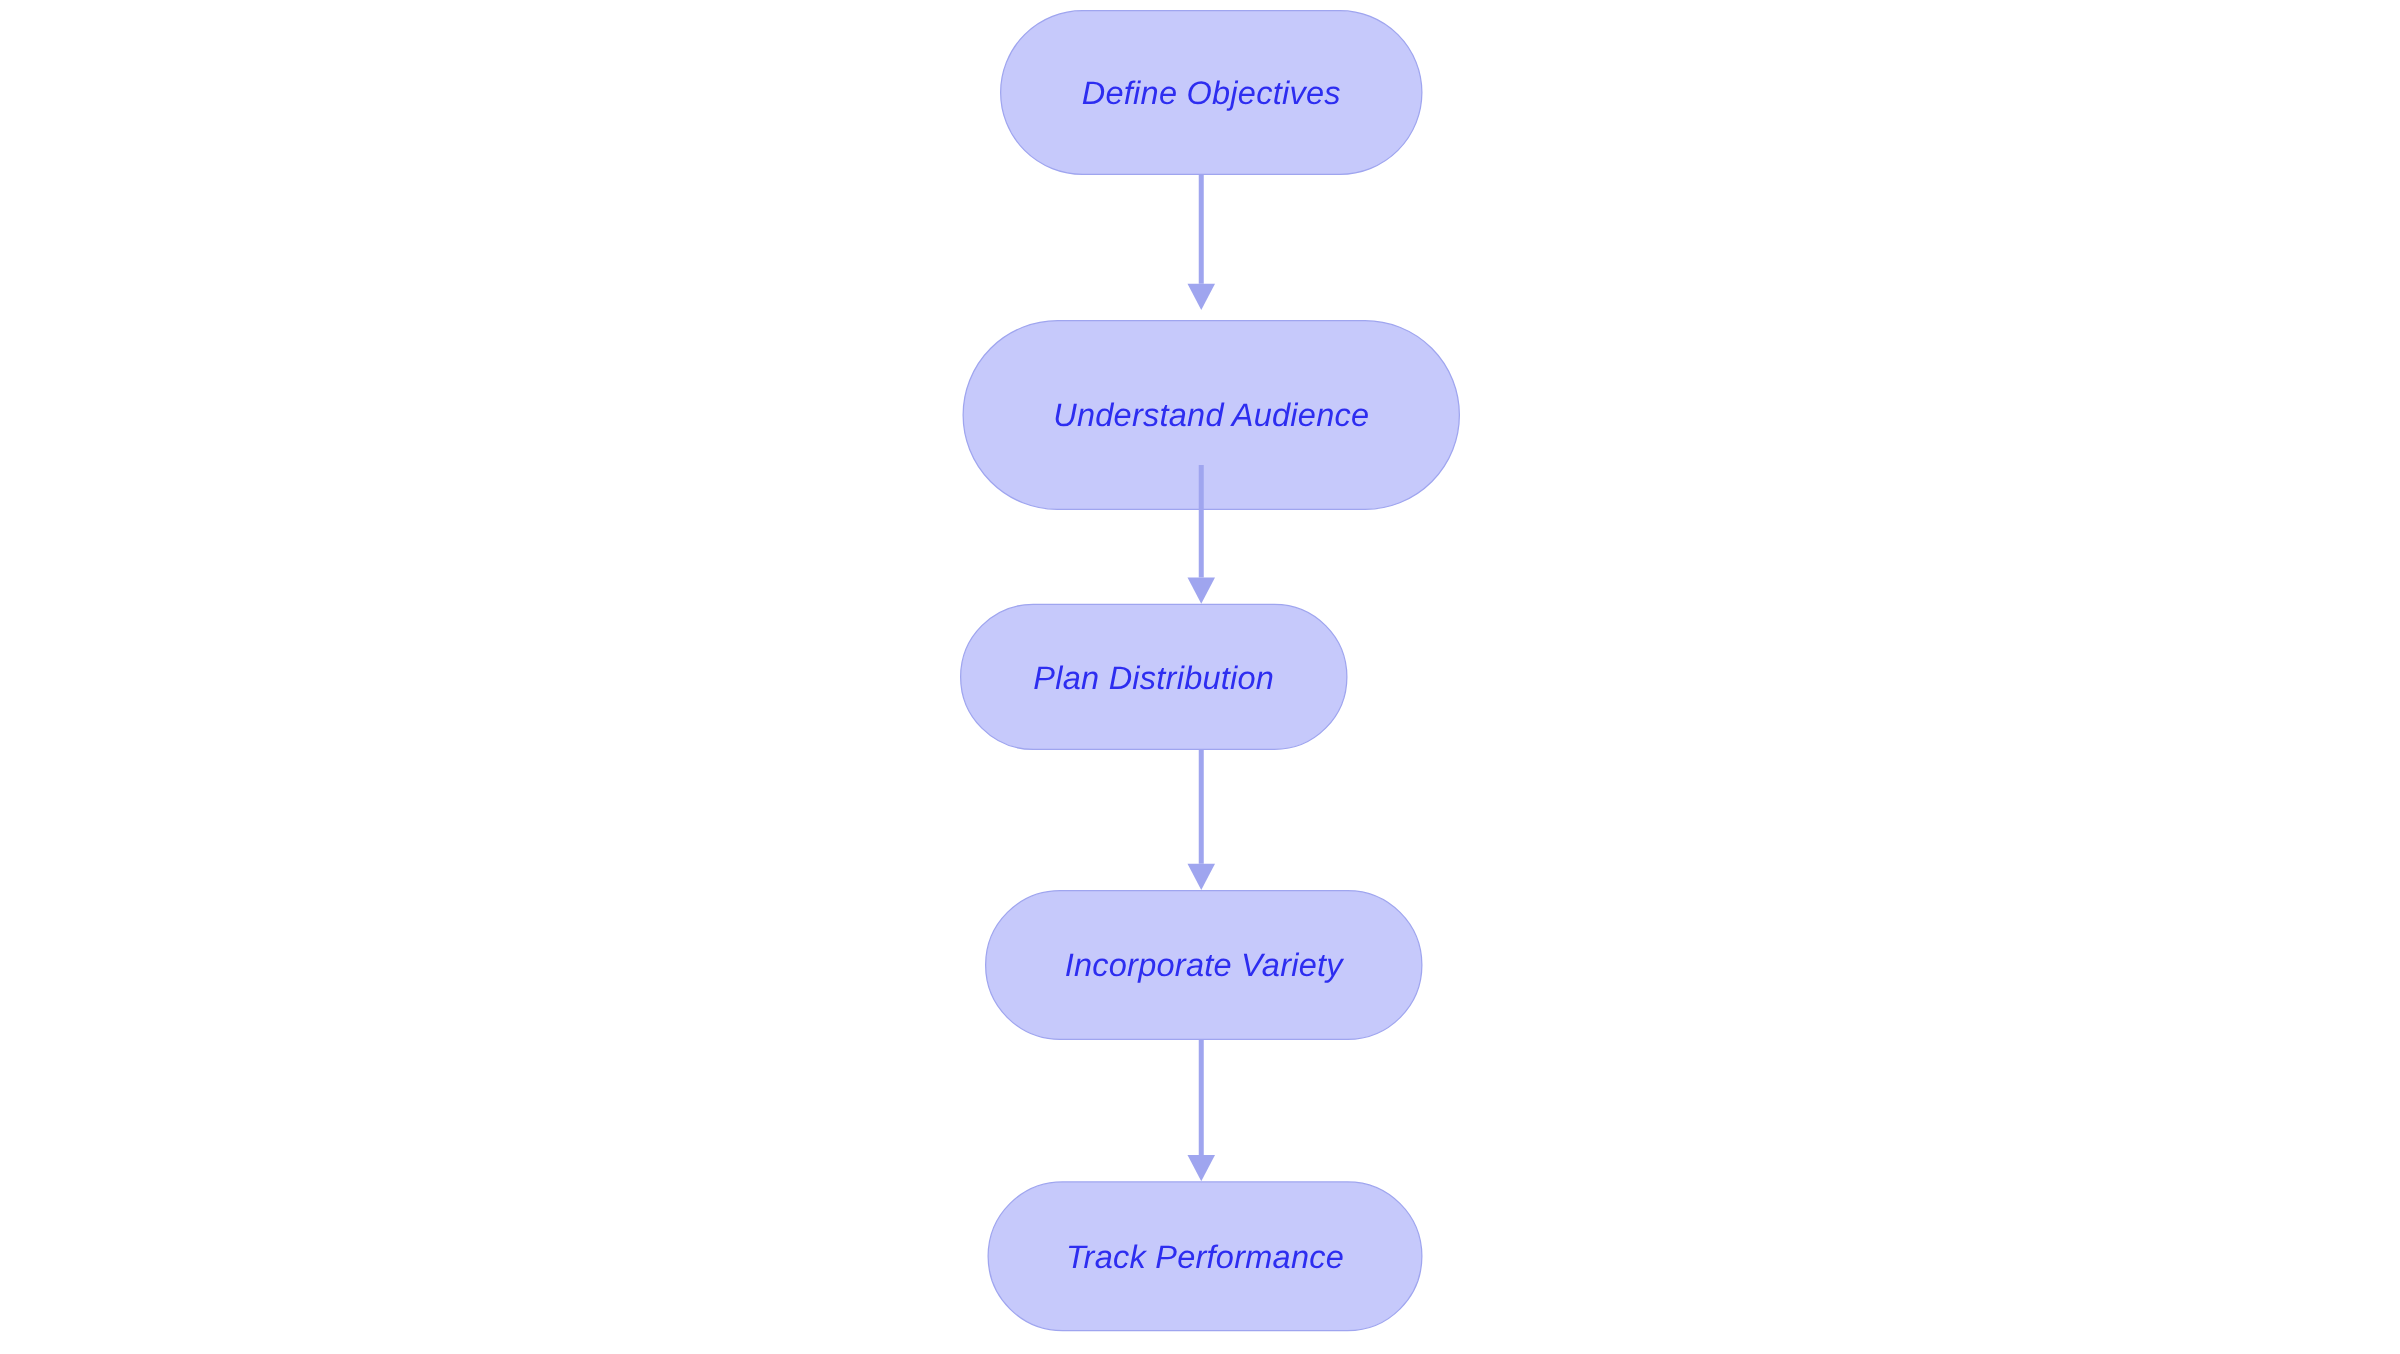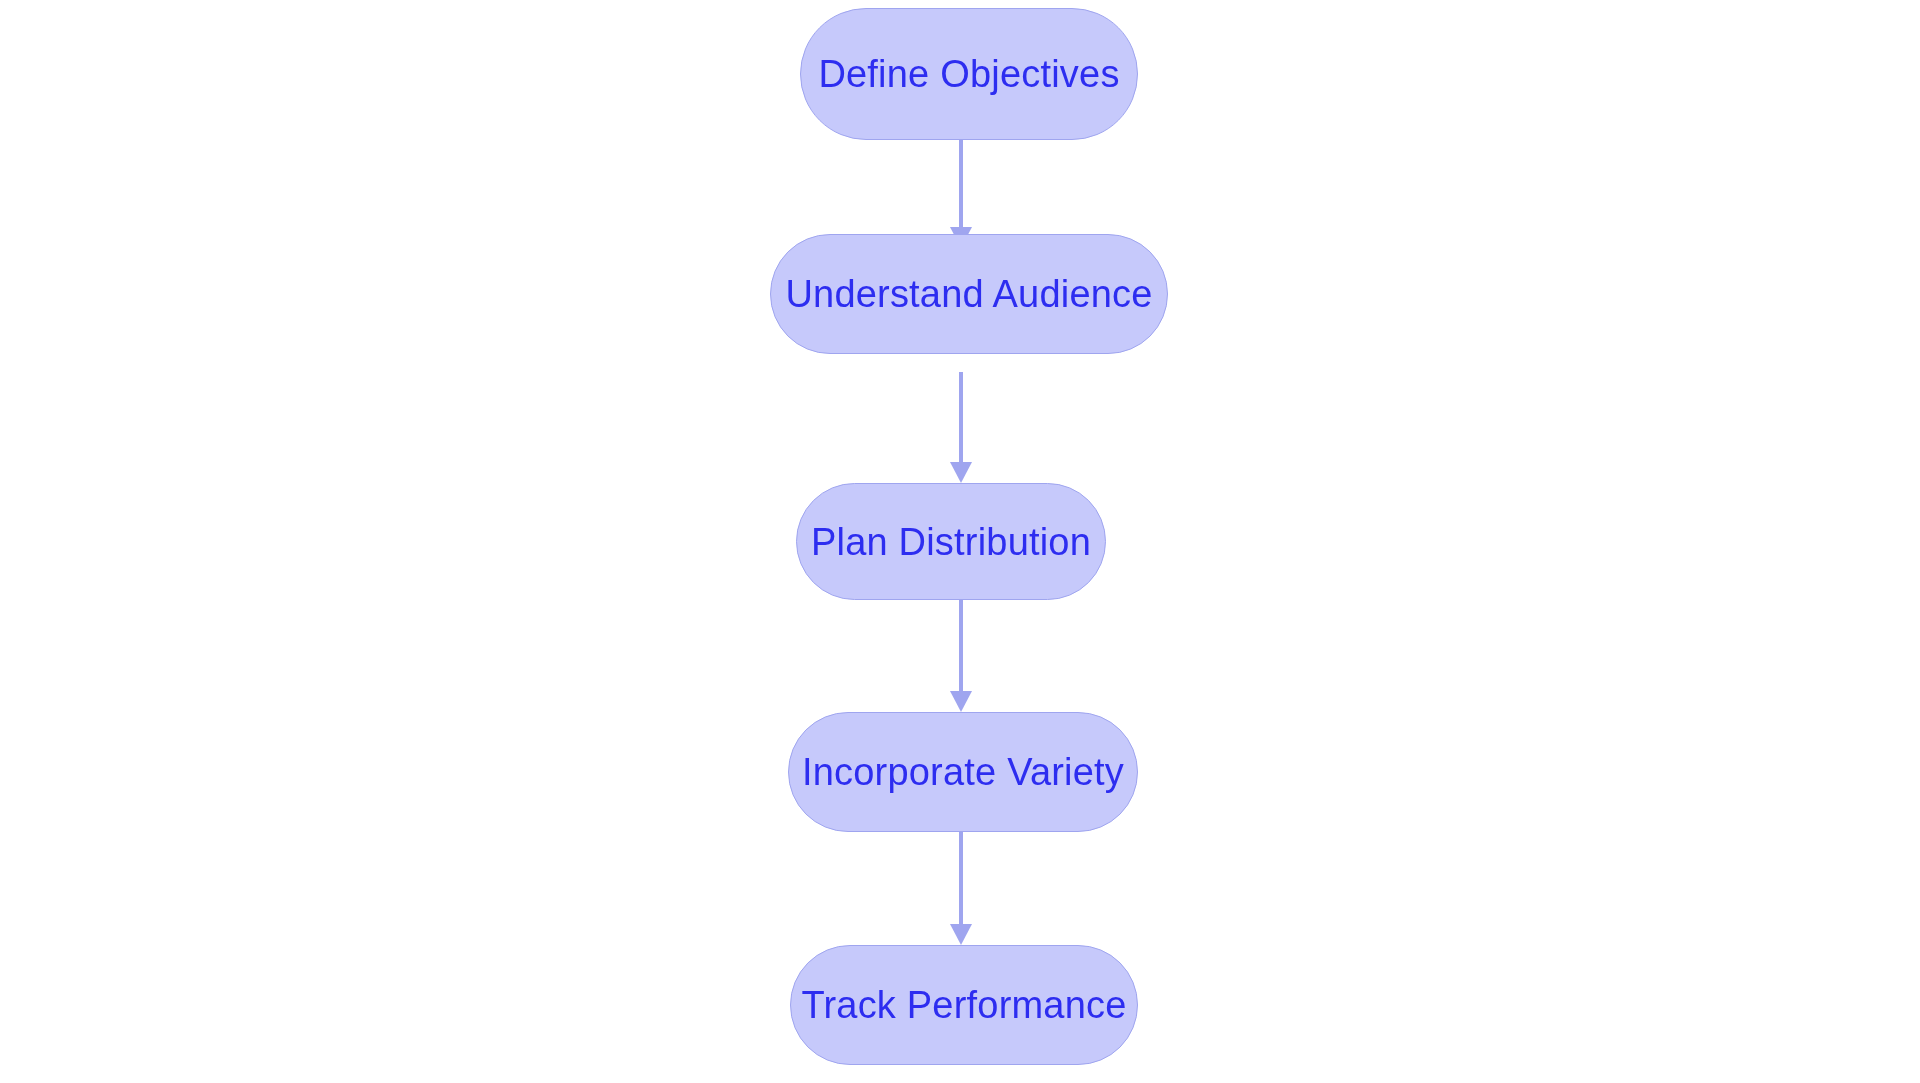--- a/index.html
+++ b/index.html
@@ -25,26 +25,27 @@
   .flow-node {
     position: absolute;
     box-sizing: border-box;
     background: #c6c9fb;
     border: 1.6px solid #9fa5ef;
     border-radius: 9999px;
     display: flex;
     align-items: center;
     justify-content: center;
     color: #2d2df0;
-    font-size: 38px;
+    font-size: 26px;
     font-weight: 400;
     letter-spacing: 0.2px;
     line-height: 1;
     white-space: nowrap;
     user-select: none;
+    font-style: italic;
   }
 
   .flow-node .node-label {
     display: block;
     padding: 0 6px;
   }
 
   .flow-edge {
     position: absolute;
     pointer-events: none;
@@ -78,30 +79,30 @@
 
   <div class="flow-node" style="left:800px; top:8px; width:338px; height:132px;">
     <span class="node-label">Define Objectives</span>
   </div>
 
   <div class="flow-edge" style="left:940px; top:140px; width:42px; height:108px;">
     <div class="edge-line" style="height:87px;"></div>
     <div class="edge-arrowhead"></div>
   </div>
 
-  <div class="flow-node" style="left:770px; top:234px; width:398px; height:120px;">
+  <div class="flow-node" style="left:770px; top:256px; width:398px; height:152px;">
     <span class="node-label">Understand Audience</span>
   </div>
 
   <div class="flow-edge" style="left:940px; top:372px; width:42px; height:111px;">
     <div class="edge-line" style="height:90px;"></div>
     <div class="edge-arrowhead"></div>
   </div>
 
-  <div class="flow-node" style="left:796px; top:483px; width:310px; height:117px;">
+  <div class="flow-node" style="left:768px; top:483px; width:310px; height:117px;">
     <span class="node-label">Plan Distribution</span>
   </div>
 
   <div class="flow-edge" style="left:940px; top:600px; width:42px; height:112px;">
     <div class="edge-line" style="height:91px;"></div>
     <div class="edge-arrowhead"></div>
   </div>
 
   <div class="flow-node" style="left:788px; top:712px; width:350px; height:120px;text-align:right;">
     <span class="node-label">Incorporate Variety</span>

